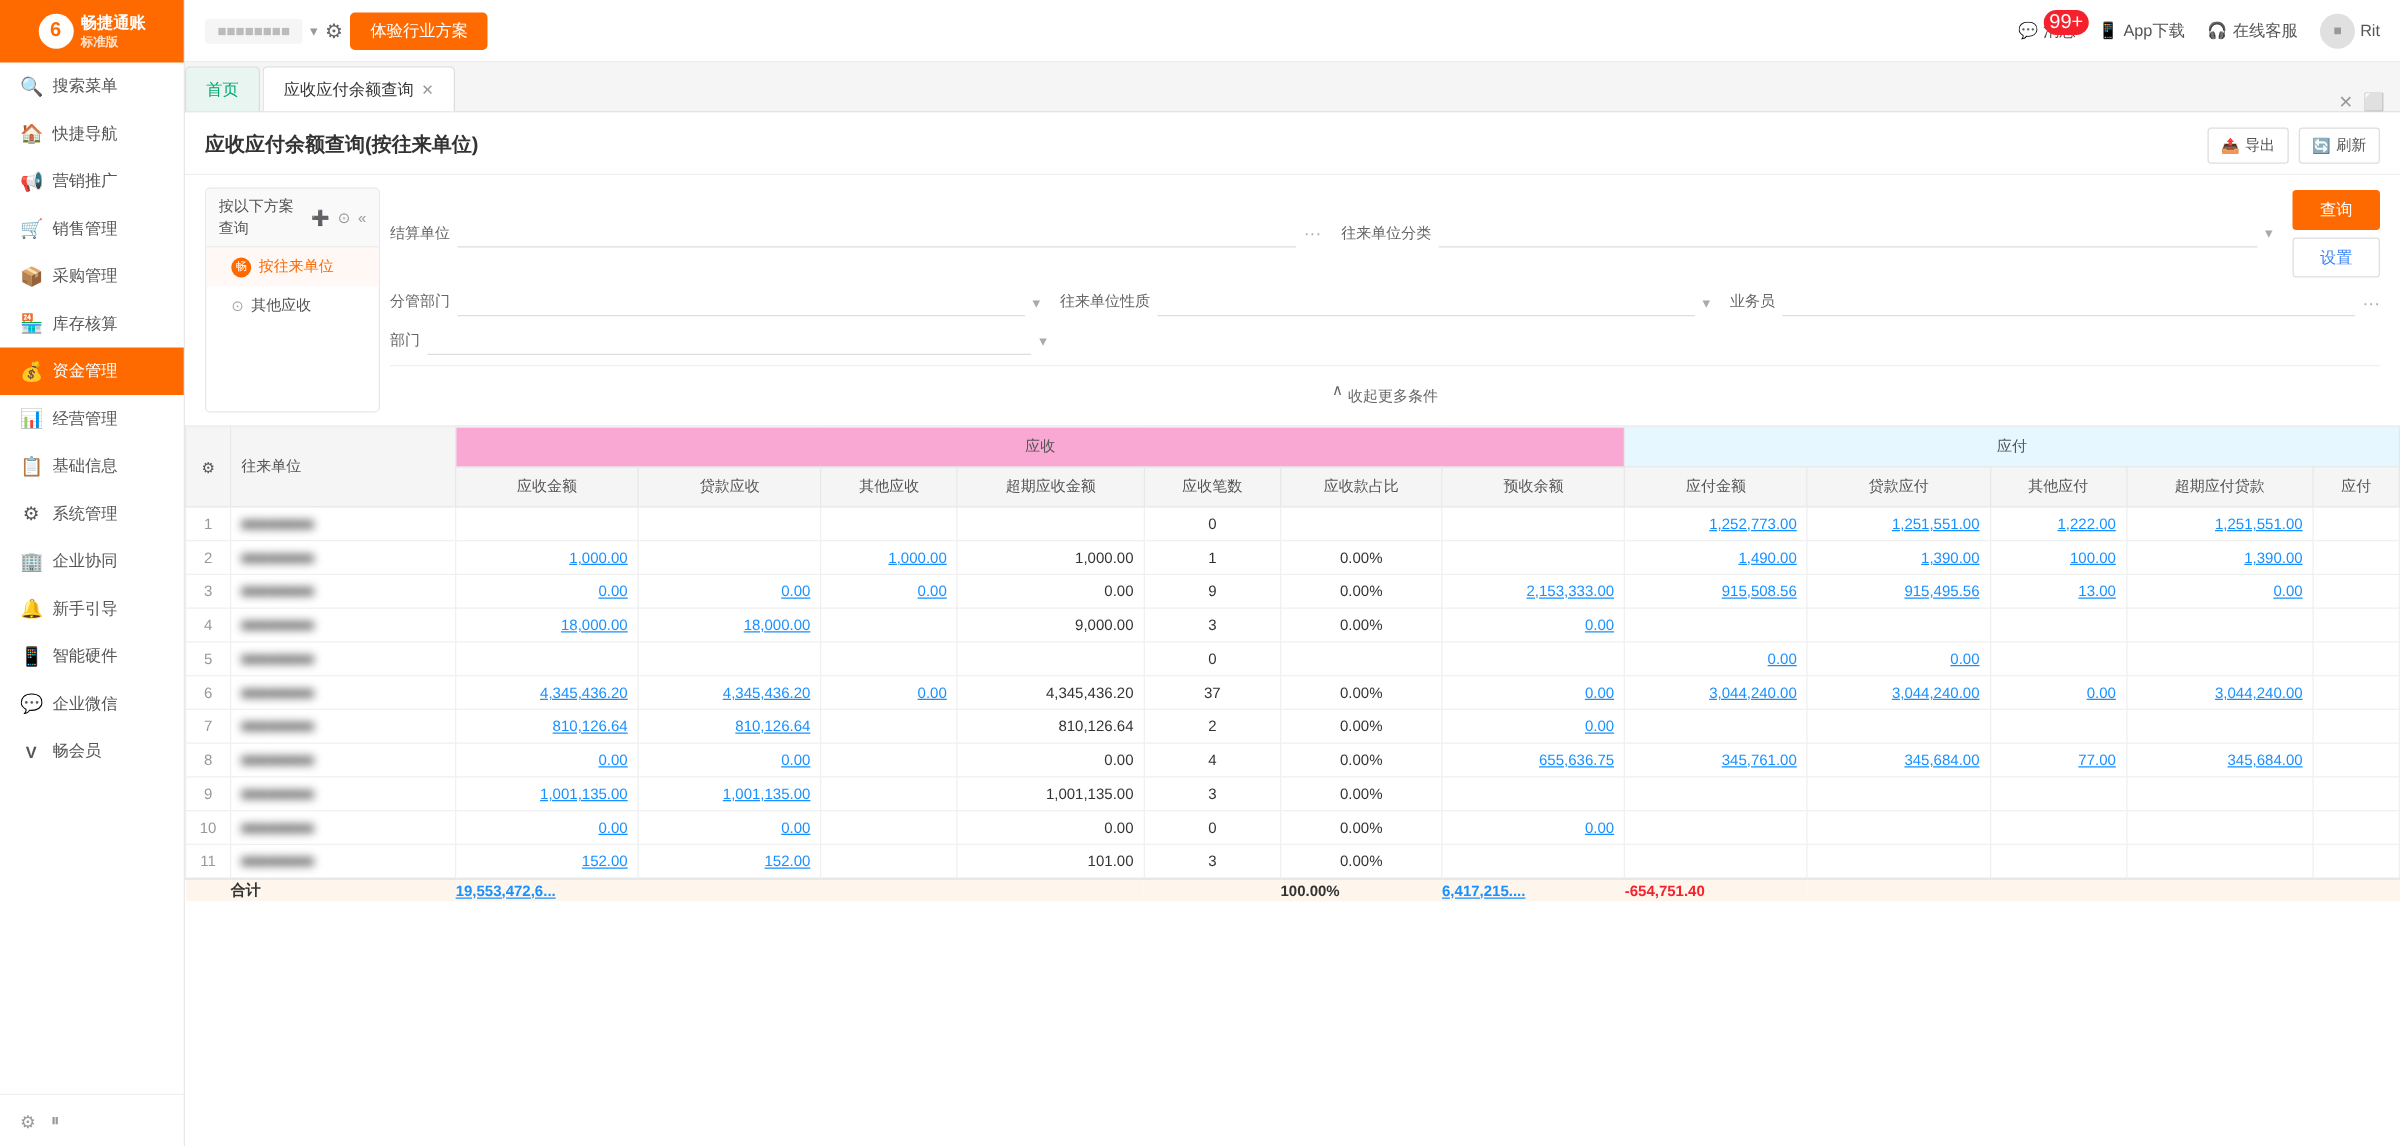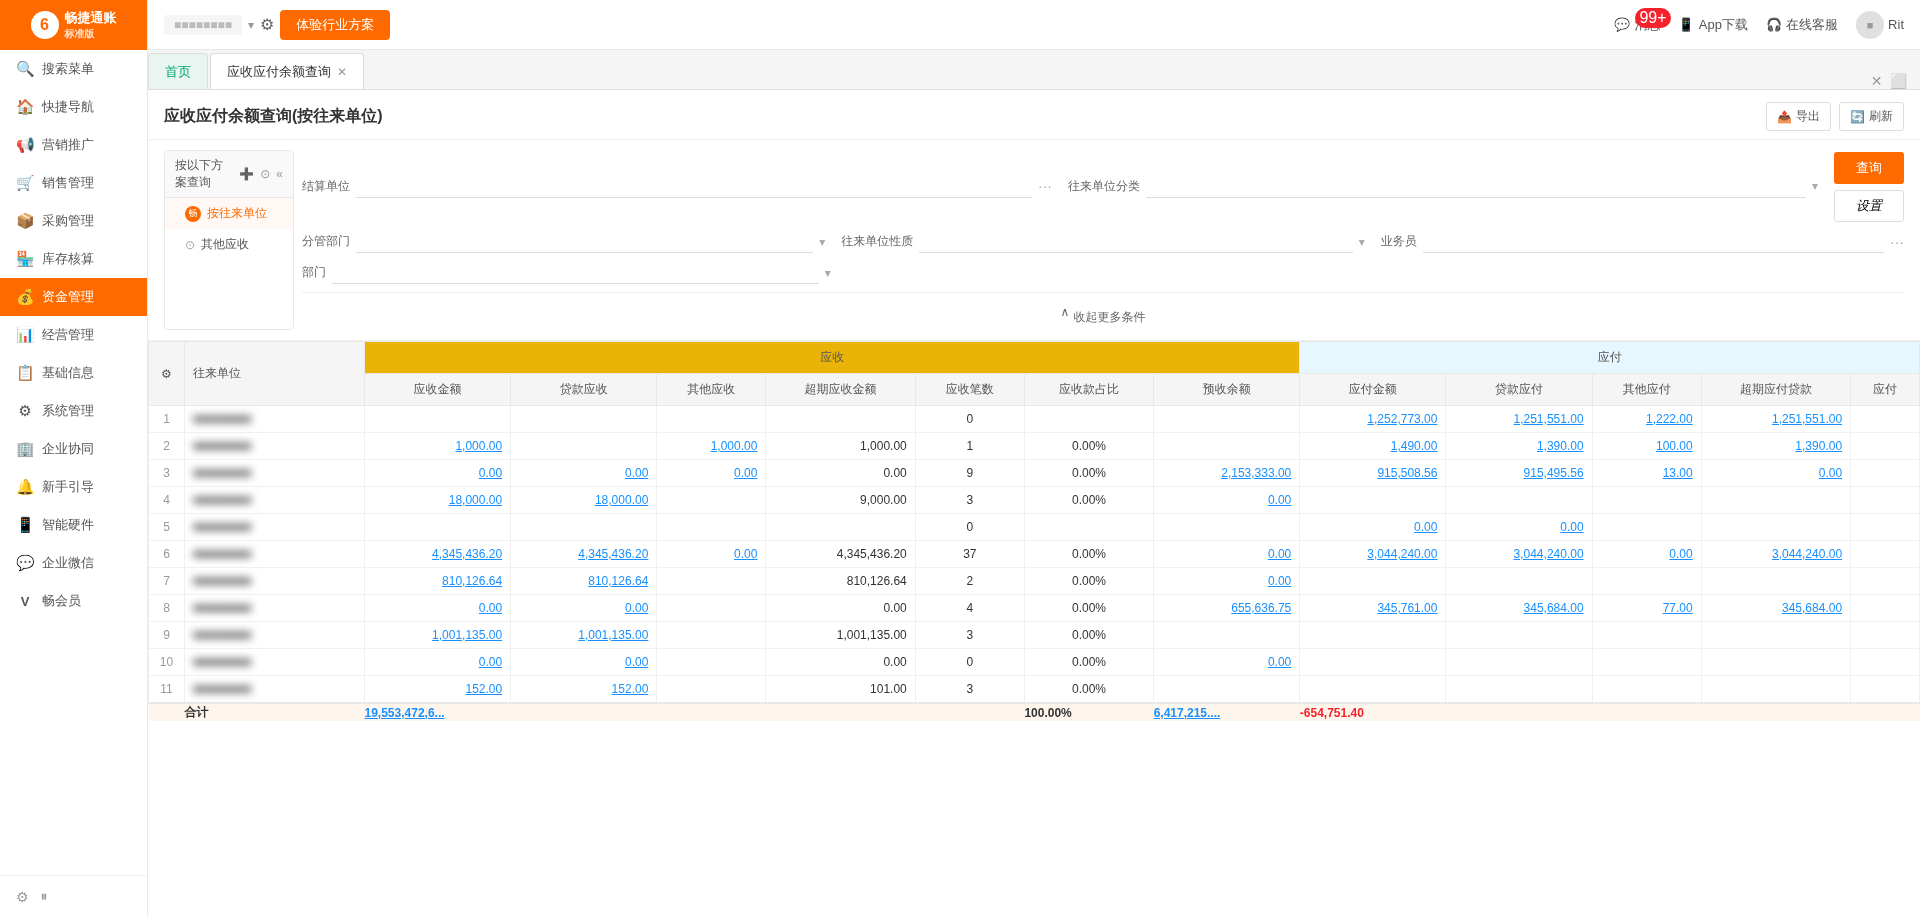--- a/index.html
+++ b/index.html
@@ -99,21 +99,21 @@
       border: 1px solid #ddd; border-radius: 3px; background: white;
       cursor: pointer; font-size: 12px; color: #555;
     }
 
     
     .filter-area {
       padding: 10px 16px; background: #fff; border-bottom: 1px solid #f0f0f0;
       display: flex; gap: 8px;
     }
     .filter-sidebar {
-      width: 130px; border: 1px solid #e8e8e8; border-radius: 4px;
+      width: 140px; border: 1px solid #e8e8e8; border-radius: 4px;
       overflow: hidden; flex-shrink: 0;
     }
     .filter-sidebar-header {
       background: #f9f9f9; padding: 6px 10px; font-size: 12px;
       color: #555; display: flex; align-items: center; gap: 6px;
       border-bottom: 1px solid #e8e8e8;
     }
     .filter-sidebar-item {
       padding: 7px 10px 7px 20px; font-size: 12px; cursor: pointer;
       display: flex; align-items: center; gap: 6px; color: #555;
@@ -138,22 +138,22 @@
     .collapse-bar {
       display: flex; align-items: center; justify-content: center;
       padding: 4px; color: #666; font-size: 12px; cursor: pointer;
       border-top: 1px solid #f0f0f0;
     }
     .query-btn {
       background: #ff6a00; color: white; border: none; padding: 7px 22px;
       border-radius: 3px; cursor: pointer; font-size: 13px;
     }
     .settings-btn {
-      background: white; color: #000000; border: 1px solid #ddd; padding: 6px 16px;
-      border-radius: 3px; cursor: pointer; font-size: 13px; font-style: italic;
+      background: white; color: #3b82f6; border: 1px solid #ddd; padding: 6px 16px;
+      border-radius: 3px; cursor: pointer; font-size: 13px;
     }
     .filter-actions {
       display: flex; flex-direction: column; gap: 6px; justify-content: flex-start; padding-top: 2px;
     }
 
     
     .table-container {
       flex: 1; overflow: auto; padding: 0 0 0 0;
     }
     table {
@@ -384,21 +384,21 @@
         </div>
       </div>
     </div>
 
     <div class="table-container">
       <table>
         <thead class="table-header-group">
           <tr>
             <th rowspan="2" class="gear-icon-cell" style="width:36px;">⚙</th>
             <th rowspan="2" class="align-left" style="width:180px;">往来单位</th>
-            <th colspan="7" style="background:#eab308;">应收</th>
+            <th colspan="7" style="background:#f9a8d4;">应收</th>
             <th colspan="5" style="background:#e6f7ff;">应付</th>
           </tr>
           <tr>
             <th>应收金额</th>
             <th>贷款应收</th>
             <th>其他应收</th>
             <th>超期应收金额</th>
             <th>应收笔数</th>
             <th>应收款占比</th>
             <th>预收余额</th>

